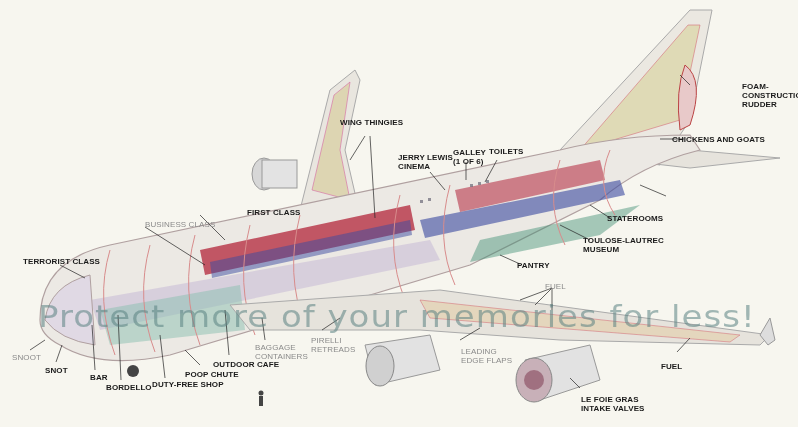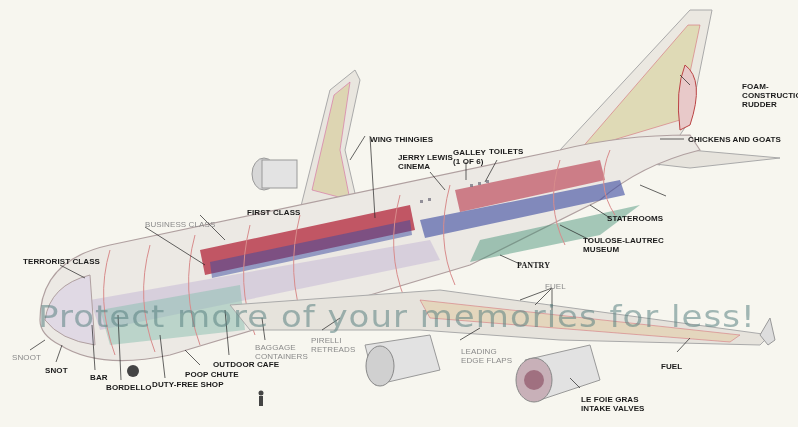--- a/index.html
+++ b/index.html
@@ -116,34 +116,34 @@
       <line x1="552" y1="288" x2="520" y2="300"></line>
       <line x1="552" y1="288" x2="535" y2="305"></line>
       <line x1="552" y1="288" x2="552" y2="310"></line>
       <line x1="677" y1="352" x2="690" y2="338"></line>
       <line x1="580" y1="388" x2="570" y2="378"></line>
     </g>
   </svg>
 
   <div class="wm">Protect more of your memories for less!</div>
 
-  <div class="lbl" style="left:340px;top:135px;margin-left:30px;">WING THINGIES</div>
+  <div class="lbl" style="left:340px;top:118px;">WING THINGIES</div>
   <div class="lbl" style="left:398px;top:153px;">JERRY LEWIS
 CINEMA</div>
   <div class="lbl" style="left:453px;top:148px;">GALLEY
 (1 OF 6)</div>
   <div class="lbl" style="left:489px;top:147px;">TOILETS</div>
   <div class="lbl" style="left:696px;top:82px;margin-left:46px;">FOAM-
 CONSTRUCTION
 RUDDER</div>
-  <div class="lbl" style="left:688px;top:135px;">CHICKENS AND GOATS</div>
+  <div class="lbl" style="left:672px;top:135px;">CHICKENS AND GOATS</div>
   <div class="lbl" style="left:607px;top:214px;">STATEROOMS</div>
   <div class="lbl" style="left:583px;top:236px;">TOULOSE-LAUTREC
 MUSEUM</div>
-  <div class="lbl" style="left:517px;top:261px;font-family:Liberation Serif, serif;">PANTRY</div>
+  <div class="lbl" style="left:517px;top:261px;">PANTRY</div>
   <div class="lbl grey" style="left:145px;top:220px;">BUSINESS CLASS</div>
   <div class="lbl" style="left:200px;top:208px;padding-left:47px;">FIRST CLASS</div>
   <div class="lbl" style="left:23px;top:257px;">TERRORIST CLASS</div>
   <div class="lbl grey" style="left:12px;top:353px;">SNOOT</div>
   <div class="lbl" style="left:45px;top:366px;">SNOT</div>
   <div class="lbl" style="left:90px;top:373px;">BAR</div>
   <div class="lbl" style="left:106px;top:383px;">BORDELLO</div>
   <div class="lbl" style="left:152px;top:380px;text-align:center;">DUTY-FREE SHOP</div>
   <div class="lbl" style="left:185px;top:370px;">POOP CHUTE</div>
   <div class="lbl" style="left:213px;top:360px;">OUTDOOR CAFE</div>

